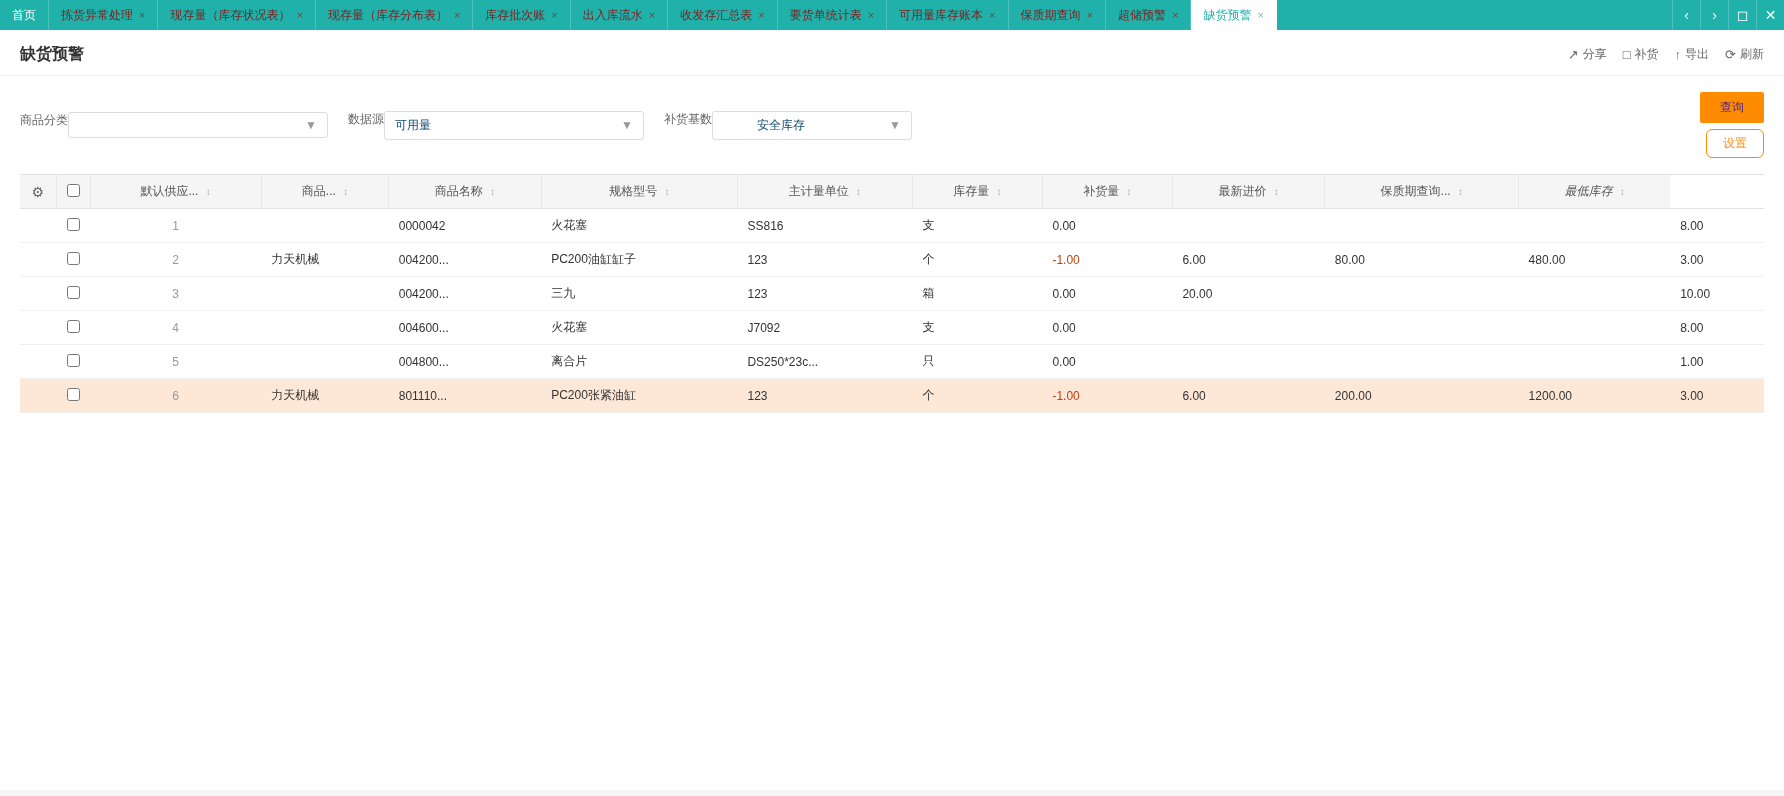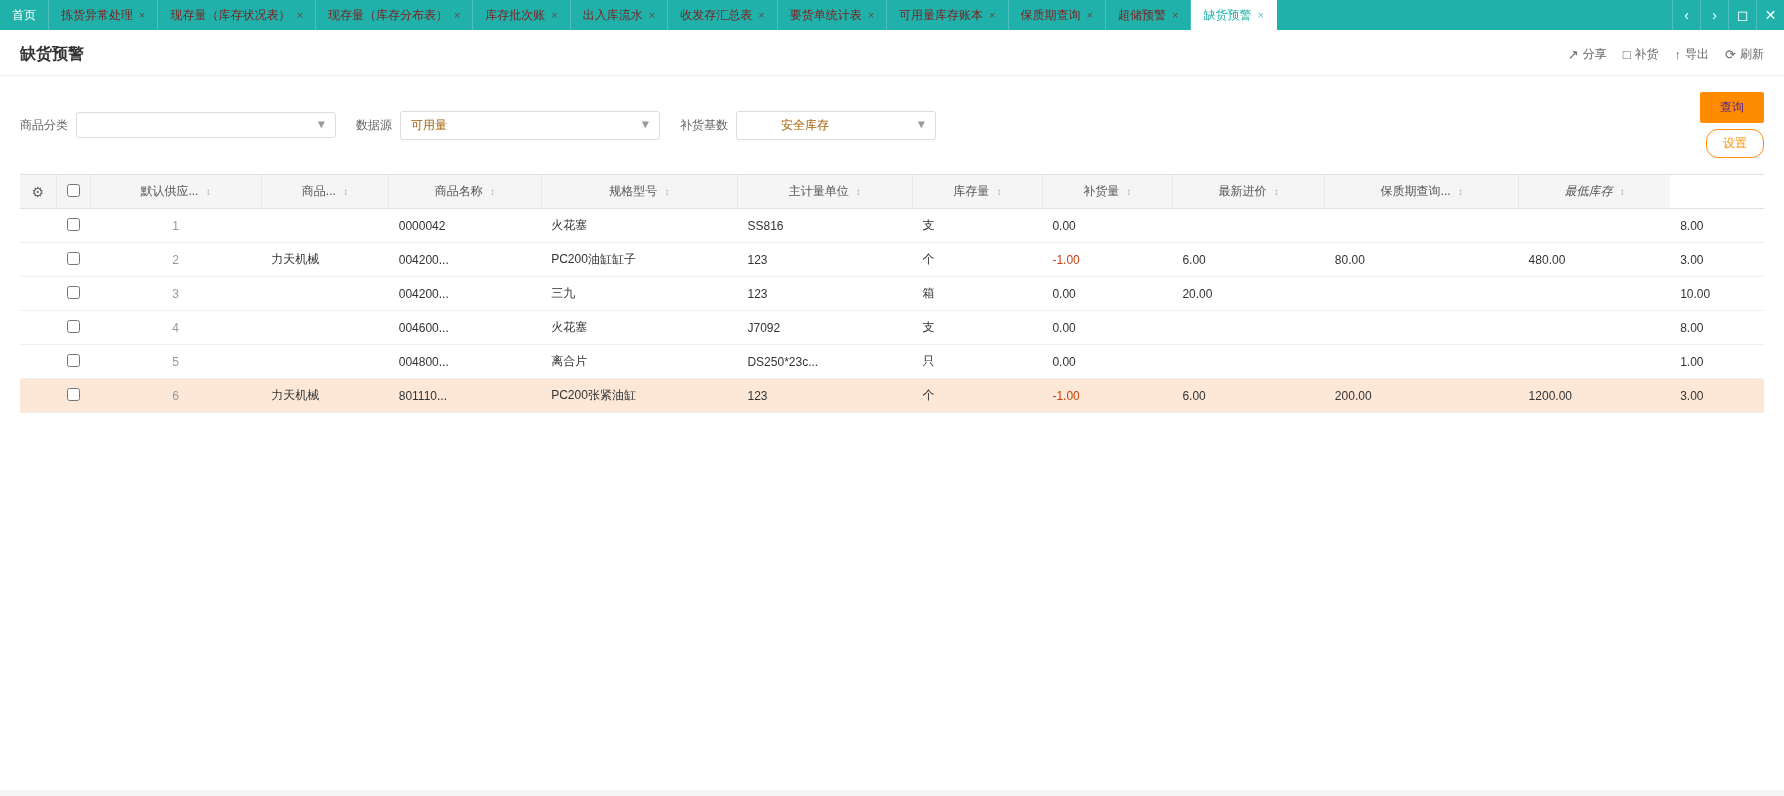--- a/index.html
+++ b/index.html
@@ -92,23 +92,20 @@
     
     .filter-bar {
       display: flex;
       align-items: center;
       padding: 16px 20px;
       gap: 20px;
       flex-wrap: wrap;
     }
     .filter-group {
       display: flex;
-      align-items: center;
-      gap: 8px;
-      font-family: Liberation Mono, monospace;
     }
     .filter-label {
       color: #666;
       font-size: 12px;
       white-space: nowrap;
     }
     .filter-select {
       display: flex;
       align-items: center;
       border: 1px solid #ddd;
@@ -121,42 +118,42 @@
       font-size: 12px;
     }
     .filter-select-medium {
       min-width: 260px;
     }
     .filter-select-small {
       min-width: 200px;
       padding-left: 44px;
     }
     .filter-value {
-      color: #a16207;
+      color: #0c4a6e;
     }
     .filter-arrow {
       color: #999;
       margin-left: 8px;
     }
     .btn-query {
       background: #ff8c00;
       color: #4c1d95;
       border: none;
       padding: 7px 20px;
       border-radius: 2px;
       cursor: pointer;
       font-size: 12px;
       margin-left: auto;
     }
     .btn-settings {
       background: #fff;
       color: #ff8c00;
       border: 1px solid #ff8c00;
       padding: 5px 16px;
-      border-radius: 12px;
+      border-radius: 6px;
       cursor: pointer;
       font-size: 12px;
     }
 
     .action-buttons {
       display: flex;
       flex-direction: column;
       align-items: flex-end;
       gap: 6px;
       margin-left: auto;

